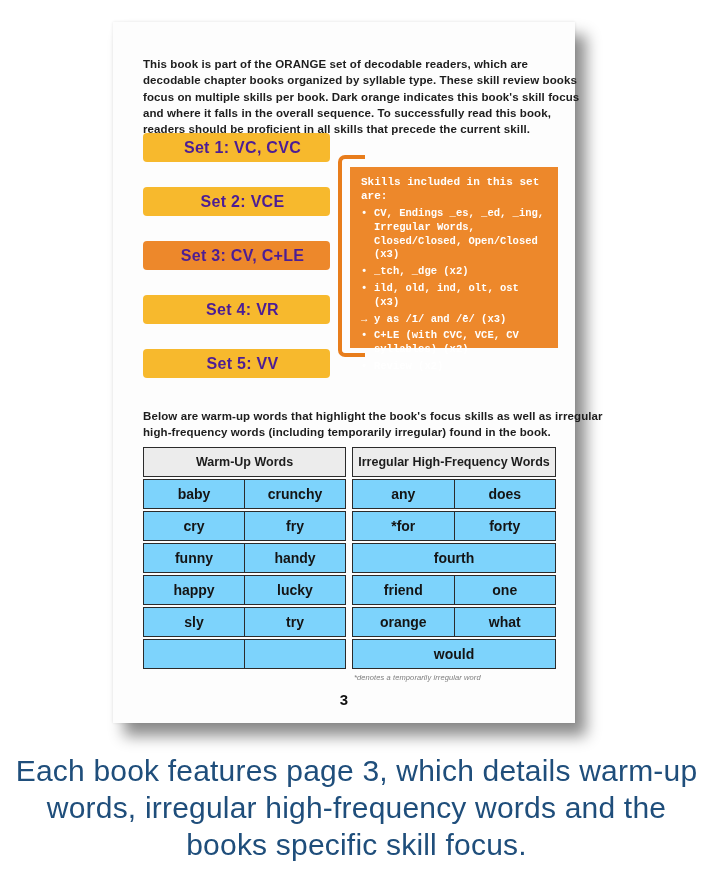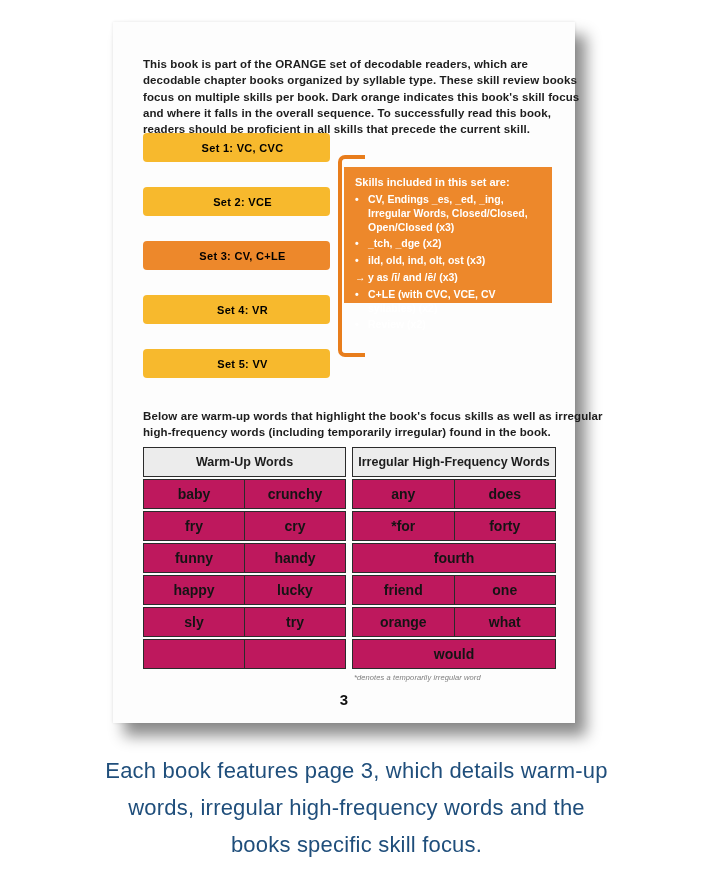--- a/index.html
+++ b/index.html
@@ -16,62 +16,62 @@
 
   
   .para { position:absolute; left:30px; color:#1d1d1d; font-weight:bold;
           font-size:11.5px; line-height:16.3px; letter-spacing:0.1px; white-space:nowrap; }
   .para-intro { top:34px; }
   .para-warmup { top:386px; }
 
   
   .set-btn {
     position:absolute; left:30px; width:187px; height:29px; border-radius:4px;
-    background:#F7B92D; color:#000000; font-weight:bold; font-size:11px;
+    background:#F7B92D; color:#4c1d95; font-weight:bold; font-size:16px;
     display:flex; align-items:center; justify-content:center; letter-spacing:0.3px;padding-left:12px;
   }
   .set-btn.hl { background:#ED882B; }
 
   
   .skills-bracket {
     position:absolute; left:225px; top:133px; width:27px; height:202px;
     border:4px solid #E87D1C; border-right:none; border-radius:7px 0 0 7px;
   }
   .skills-box {
-    position:absolute; left:231px; top:145px; width:208px; height:136px;
-    background:#ED882B; color:#ffffff; padding:8px 9px 8px 11px;
+    position:absolute; left:237px; top:145px; width:208px; height:181px;
+    background:#ED882B; color:#ffffff; padding:8px 9px 8px 11px;font-family:Liberation Mono, monospace;
   }
   .skills-title { font-weight:bold; font-size:11px; line-height:14px; margin-bottom:4px; }
   .skill-item { position:relative; padding-left:13px; font-weight:bold;
                 font-size:10.5px; line-height:13.8px; margin-bottom:3px; }
   .skill-item .marker { position:absolute; left:0; top:0; }
 
   
   .tbl { position:absolute; top:425px; width:203px; display:flex; flex-direction:column; gap:2px; }
   .tbl-left  { left:30px; }
   .tbl-right { left:239px; width:204px; }
   .thead {
     height:30px; border:1.5px solid #2b2b2b; background:#ECECEC;
     display:flex; align-items:center; justify-content:center;
     font-weight:bold; font-size:12.5px; color:#1d1d1d;
   }
-  .trow { height:30px; border:1.5px solid #2b2b2b; background:#be185d; display:flex; }
+  .trow { height:30px; border:1.5px solid #2b2b2b; background:#7dd3fc; display:flex; }
   .trow .cell { flex:1; display:flex; align-items:center; justify-content:center;
                 font-weight:bold; font-size:14px; color:#141414; }
   .trow .cell + .cell { border-left:1.5px solid #2b2b2b; }
 
   .footnote { position:absolute; left:241px; top:651px; font-size:7.5px;
               font-style:italic; color:#7c7c7c; letter-spacing:0.1px; }
 
   .page-num { position:absolute; left:0; top:669px; width:100%; text-align:center;
               font-weight:bold; font-size:15px; color:#111; }
 
   
   .caption { position:absolute; left:0; top:752px; width:713px; text-align:center;
-             color:#1F4E7B; font-size:22px; line-height:37px; font-weight:normal;
+             color:#1F4E7B; font-size:30px; line-height:37px; font-weight:normal;
              letter-spacing:0.2px; }
 </style>
 </head>
 <body>
 
 <div class="canvas">
 
   <div class="sheet">
 
     <div class="para para-intro">
@@ -122,22 +122,22 @@
       <div>high-frequency words (including temporarily irregular) found in the book.</div>
     </div>
 
     <div class="tbl tbl-left">
       <div class="thead">Warm-Up Words</div>
       <div class="trow">
         <div class="cell">baby</div>
         <div class="cell">crunchy</div>
       </div>
       <div class="trow">
+        <div class="cell">cry</div>
         <div class="cell">fry</div>
-        <div class="cell">cry</div>
       </div>
       <div class="trow">
         <div class="cell">funny</div>
         <div class="cell">handy</div>
       </div>
       <div class="trow">
         <div class="cell">happy</div>
         <div class="cell">lucky</div>
       </div>
       <div class="trow">

